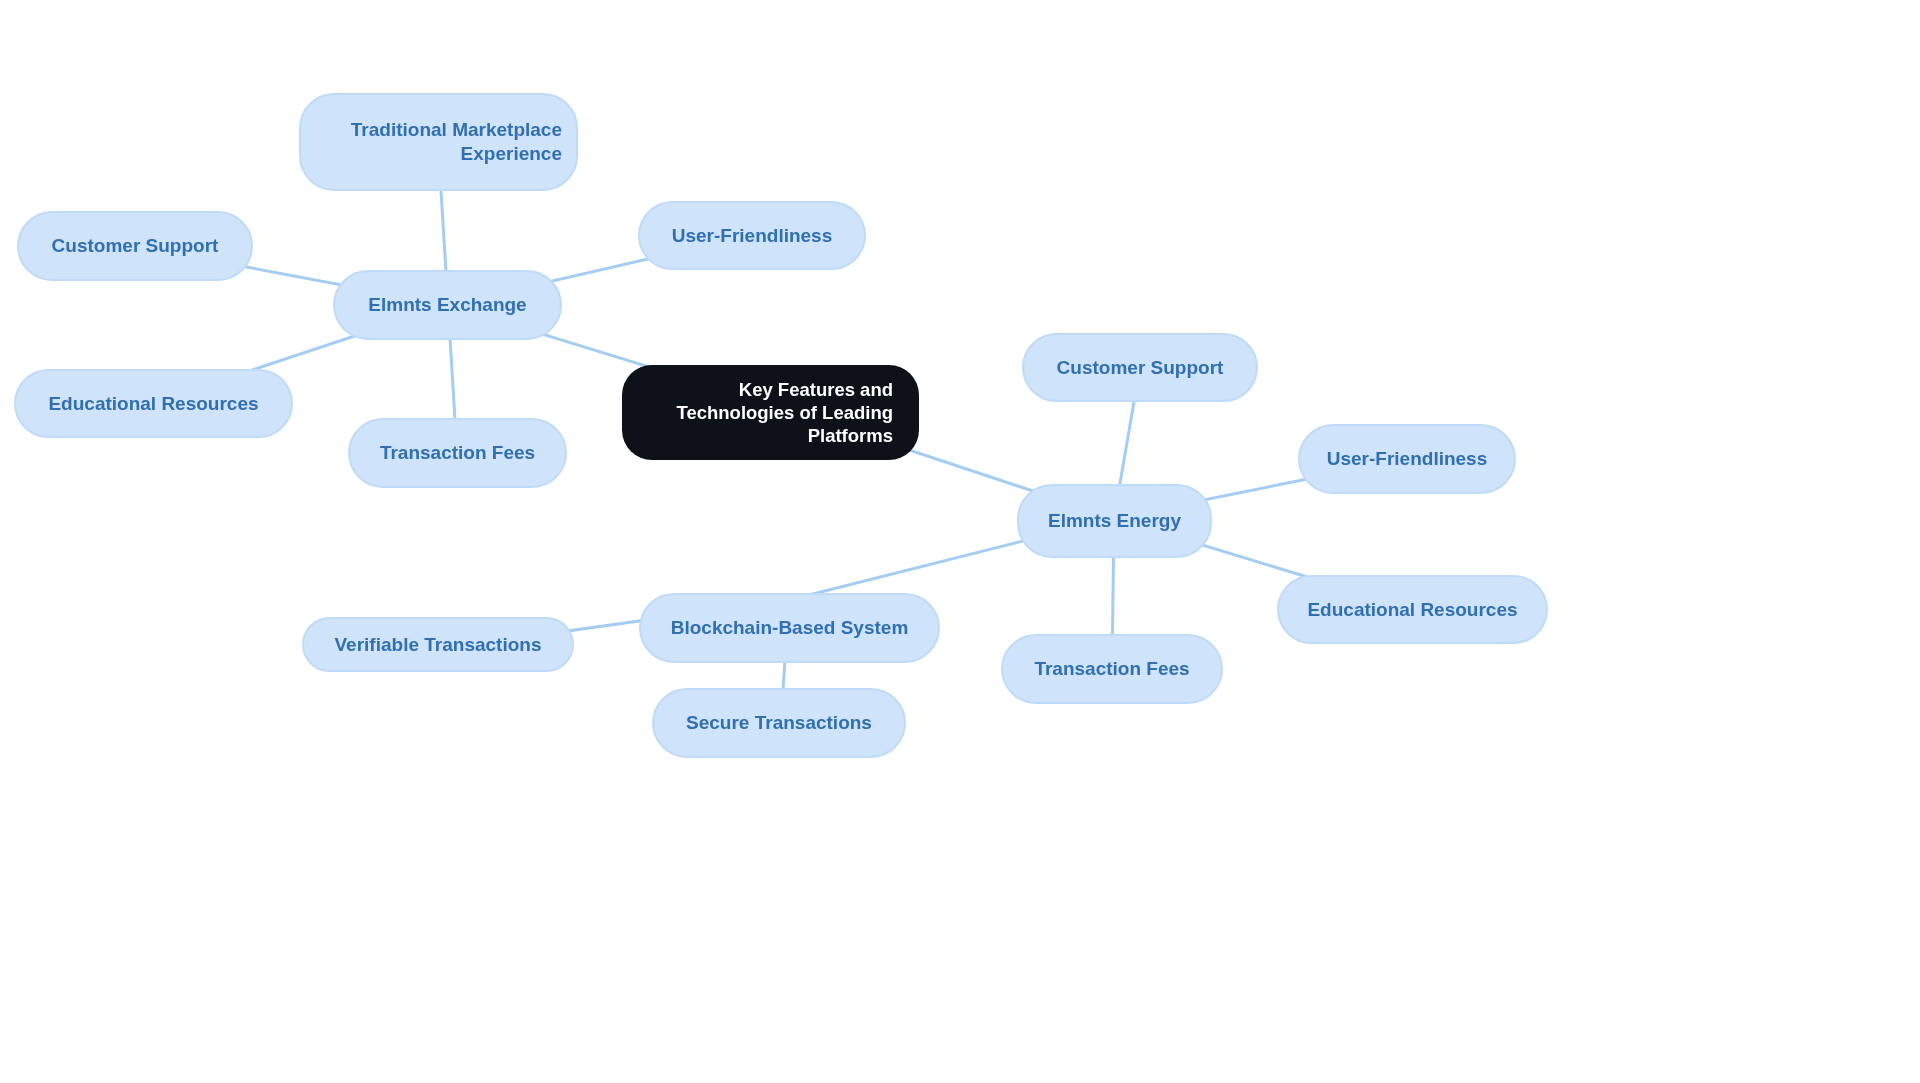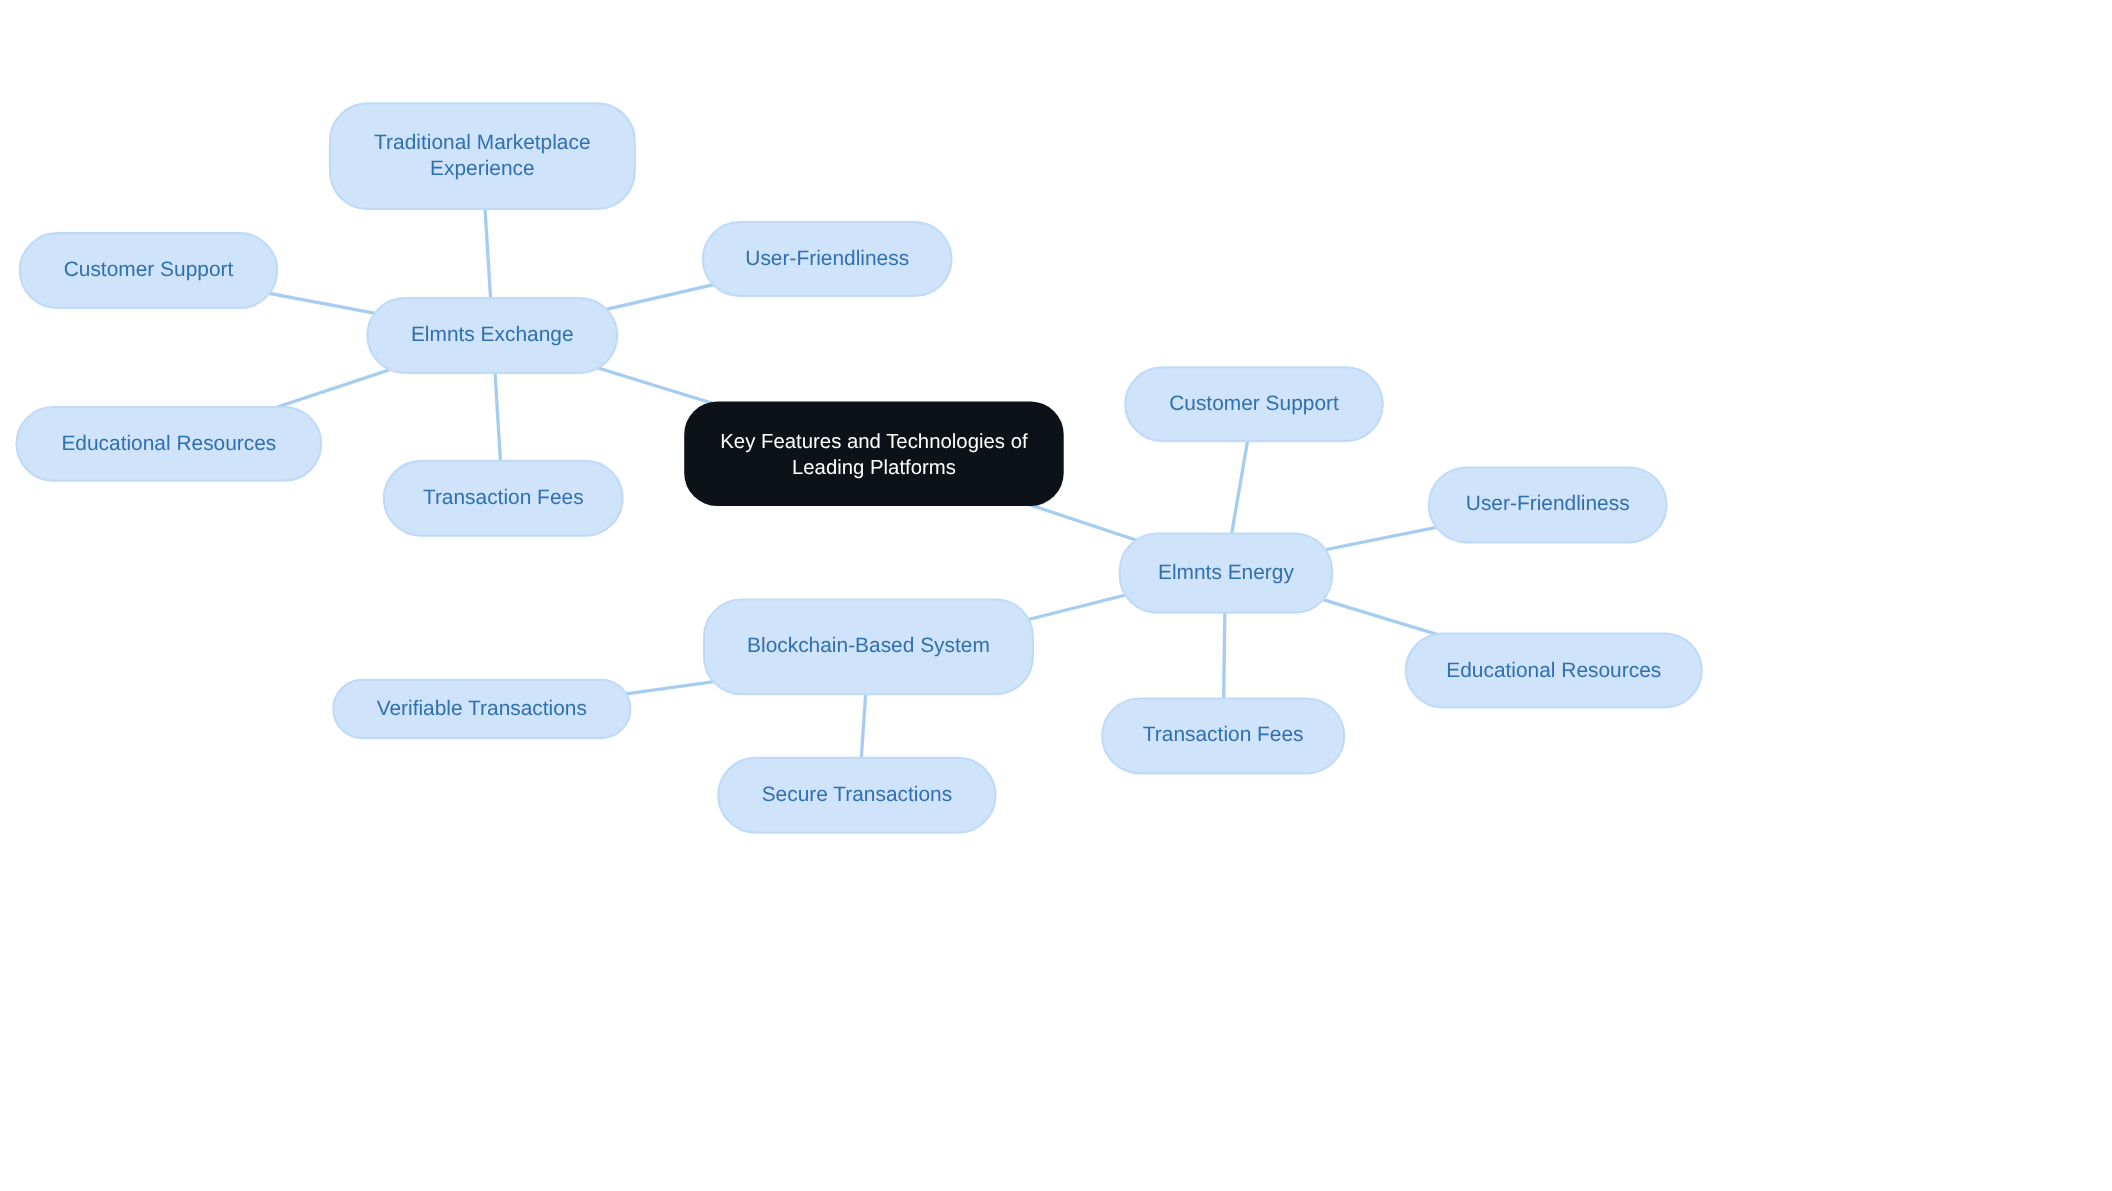--- a/index.html
+++ b/index.html
@@ -33,23 +33,24 @@
     display: flex;
     align-items: center;
     justify-content: center;
     box-sizing: border-box;
     background: #cfe3fa;
     border: 2px solid #c0dbf8;
     border-radius: 35px;
     color: #306fb0;
     font-size: 19px;
     line-height: 1.25;
-    text-align: center;
+    text-align: right;
     padding: 0 14px;
     cursor: pointer;
+    font-weight: bold;
   }
   .node.center {
     background: #0d1118;
     border: none;
     border-radius: 30px;
     color: #ffffff;
     font-size: 18.5px;
     padding: 0 26px;
   }
 </style>
@@ -68,21 +69,21 @@
     <line x1="448" y1="305" x2="457" y2="453"></line>
     <line x1="1114" y1="518" x2="1140" y2="367"></line>
     <line x1="1114" y1="518" x2="1407" y2="459"></line>
     <line x1="1114" y1="518" x2="1412" y2="609"></line>
     <line x1="1114" y1="518" x2="1112" y2="669"></line>
     <line x1="1114" y1="518" x2="789" y2="600"></line>
     <line x1="789" y1="600" x2="425" y2="651"></line>
     <line x1="789" y1="600" x2="779" y2="749"></line>
   </svg>
 
-  <div class="node center" style="left:622px; top:365px; width:345px; height:95px;">Key Features and Technologies of Leading Platforms</div>
+  <div class="node center" style="left:622px; top:365px; width:297px; height:95px;">Key Features and Technologies of Leading Platforms</div>
 
   <div class="node" style="left:333px; top:270px; width:229px; height:70px;">Elmnts Exchange</div>
 
   <div class="node" style="left:299px; top:93px; width:279px; height:98px;">Traditional Marketplace Experience</div>
 
   <div class="node" style="left:17px; top:211px; width:236px; height:70px;">Customer Support</div>
 
   <div class="node" style="left:638px; top:201px; width:228px; height:69px;">User-Friendliness</div>
 
   <div class="node" style="left:14px; top:369px; width:279px; height:69px;">Educational Resources</div>
@@ -92,19 +93,19 @@
   <div class="node" style="left:1017px; top:484px; width:195px; height:74px;">Elmnts Energy</div>
 
   <div class="node" style="left:1022px; top:333px; width:236px; height:69px;">Customer Support</div>
 
   <div class="node" style="left:1298px; top:424px; width:218px; height:70px;">User-Friendliness</div>
 
   <div class="node" style="left:1277px; top:575px; width:271px; height:69px;">Educational Resources</div>
 
   <div class="node" style="left:1001px; top:634px; width:222px; height:70px;">Transaction Fees</div>
 
-  <div class="node" style="left:639px; top:544px; width:301px; height:88px;">Blockchain-Based System</div>
+  <div class="node" style="left:639px; top:593px; width:301px; height:70px;">Blockchain-Based System</div>
 
   <div class="node" style="left:302px; top:617px; width:272px; height:55px;">Verifiable Transactions</div>
 
   <div class="node" style="left:652px; top:688px; width:254px; height:70px;">Secure Transactions</div>
 
 </div>
 
 </body></html>

